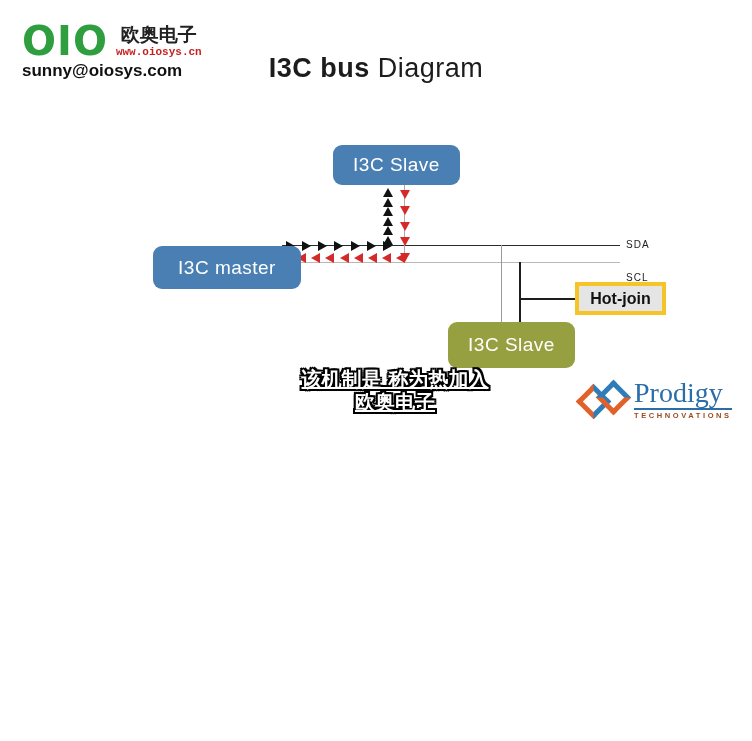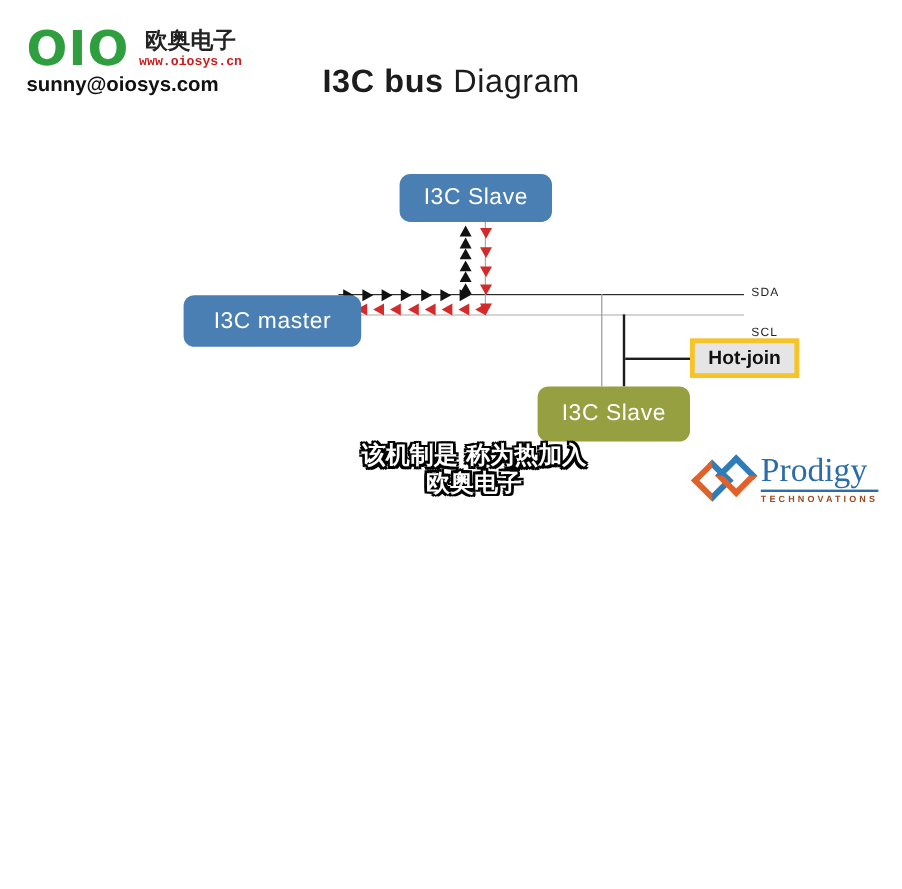--- a/index.html
+++ b/index.html
@@ -50,23 +50,23 @@
   .red-down{left:399px;top:190px;width:11px;height:72px;}
   .tri{width:0;height:0;display:block;}
   .tri-right{border-left:9px solid #111;border-top:5px solid transparent;border-bottom:5px solid transparent;}
   .tri-left{border-right:9px solid #d42a2a;border-top:5px solid transparent;border-bottom:5px solid transparent;}
   .tri-up{border-bottom:9px solid #111;border-left:5px solid transparent;border-right:5px solid transparent;}
   .tri-down{border-top:9px solid #d42a2a;border-left:5px solid transparent;border-right:5px solid transparent;}
   
   .subtitle{position:absolute;left:240px;top:368px;width:310px;text-align:center;
             font-family:"DejaVu Sans",sans-serif;font-weight:800;font-size:20px;line-height:23px;color:#fff;
             text-shadow:-2px -2px 0 #000,2px -2px 0 #000,-2px 2px 0 #000,2px 2px 0 #000,
-                        -2px 0 0 #000,2px 0 0 #000,0 -2px 0 #000,0 2px 0 #000;}
+                        -2px 0 0 #000,2px 0 0 #000,0 -2px 0 #000,0 2px 0 #000;text-decoration:underline;}
   
-  .prodigy{position:absolute;left:578px;top:379px;display:flex;}
+  .prodigy{position:absolute;left:578px;top:379px;display:flex;align-items:center;}
   .prodigy-mark{position:relative;width:52px;height:40px;flex:0 0 auto;}
   .diamond{position:absolute;width:15px;height:15px;transform:rotate(45deg);border:5px solid;}
   .diamond-l{left:3px;top:9px;border-color:#2e7cb8 #2e7cb8 #e0622a #e0622a;}
   .diamond-r{left:23px;top:5px;border-color:#2e7cb8 #e0622a #e0622a #2e7cb8;}
   .prodigy-text{display:flex;flex-direction:column;margin-left:4px;}
   .prodigy-name{font-family:"Liberation Serif",serif;font-size:28px;line-height:28px;color:#2a6da8;}
   .prodigy-tagline{border-top:2px solid #2a6da8;margin-top:1px;padding-top:1px;
                    font-size:7.5px;font-weight:700;letter-spacing:2.6px;color:#9c4a1e;}
 </style>
 </head>

